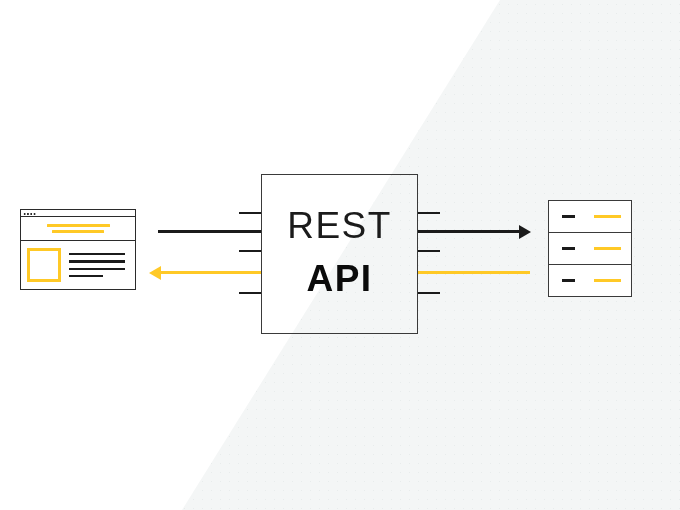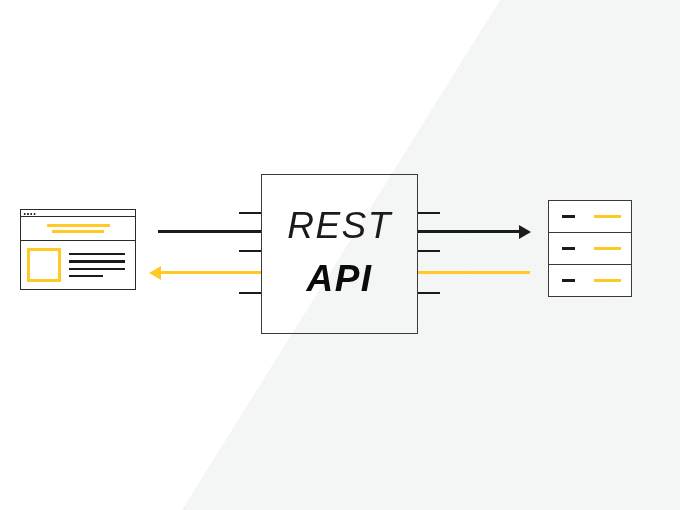--- a/index.html
+++ b/index.html
@@ -10,21 +10,20 @@
   }
   body {
     font-family: "Liberation Sans", sans-serif;
   }
   #stage {
     position: relative;
     width: 680px;
     height: 510px;
     overflow: hidden;
     background: #84cc16;
-    font-style: italic;
   }
 
   
   .bg-base {
     position: absolute;
     inset: 0;
     background: #ffffff;
   }
   .bg-diagonal {
     position: absolute;

